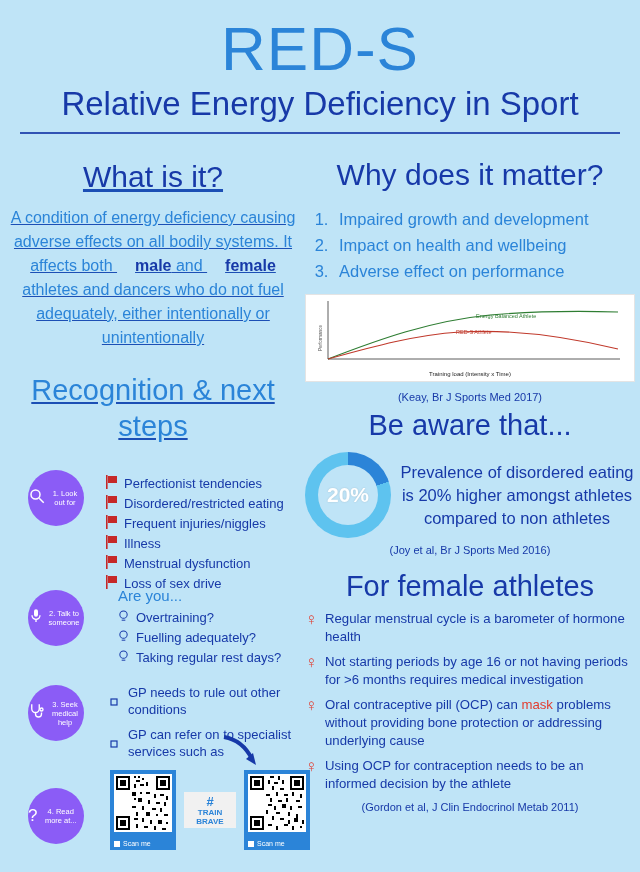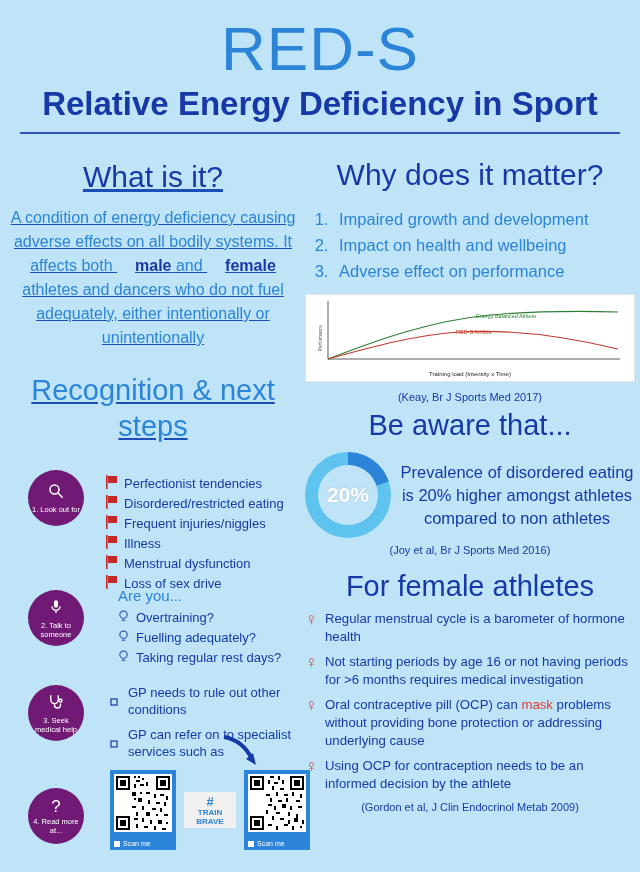--- a/index.html
+++ b/index.html
@@ -21,21 +21,21 @@
     color:#2b84d8;
     font-weight:400;
     letter-spacing:1px;
     padding-top:16px;
   }
   .subtitle{
     text-align:center;
     font-size:33px;
     line-height:40px;
     color:#1739a8;
-    font-weight:700;
+    font-weight:400;
     padding-top:2px;
   }
   .rule{
     width:600px;height:2px;background:#1739a8;margin:8px auto 0 auto;opacity:.85;
   }
 
   
   h2.sec{
     margin:0;
     font-weight:400;
@@ -91,22 +91,22 @@
   }
   .chart-cap .small{display:block;font-size:11px;color:#1739a8;margin-top:2px;}
 
   
   .recog-title{
     color:#2b84d8;font-size:29px;line-height:36px;text-align:center;font-weight:400;margin-top:22px;
   }
   .step{position:absolute;}
   .circle{
     width:56px;height:56px;border-radius:50%;
-    background:#701a75;color:#fff;
-    display:flex;flex-direction:column;align-items:center;justify-content:center;
+    background:#8b5cf6;color:#fff;
+    display:flex;align-items:center;justify-content:center;
     text-align:center;
   }
   .circle .ico{font-size:17px;line-height:17px;margin-bottom:2px;}
   .circle .cap{font-size:7.5px;line-height:9px;padding:0 3px;}
 
   .flagline{display:flex;align-items:center;margin-bottom:2px;}
   .flag{width:13px;flex:0 0 13px;margin-right:5px;position:relative;top:1px;}
   .flagtxt{color:#1739a8;font-size:13px;line-height:17px;}
   .bullettxt{color:#1739a8;font-size:13px;line-height:17px;}
   .are-you{color:#2b84d8;font-size:15px;line-height:20px;margin-bottom:2px;}
@@ -479,16 +479,16 @@
       <span class="fem-txt">Not starting periods by age 16 or not having periods for &gt;6 months requires medical investigation</span>
     </div>
     <div class="fem-item">
       <span class="vsym">♀</span>
       <span class="fem-txt"><span>Oral contraceptive pill (OCP) can </span><span class="mask">mask</span><span> problems without providing bone protection or addressing underlying cause</span></span>
     </div>
     <div class="fem-item">
       <span class="vsym">♀</span>
       <span class="fem-txt">Using OCP for contraception needs to be an informed decision by the athlete</span>
     </div>
-    <div class="cite" style="margin-top:8px;">(Gordon et al, J Clin Endocrinol Metab 2009)</div>
+    <div class="cite" style="margin-top:8px;">(Gordon et al, J Clin Endocrinol Metab 2011)</div>
   </div>
 
 </div>
 
 </body></html>

